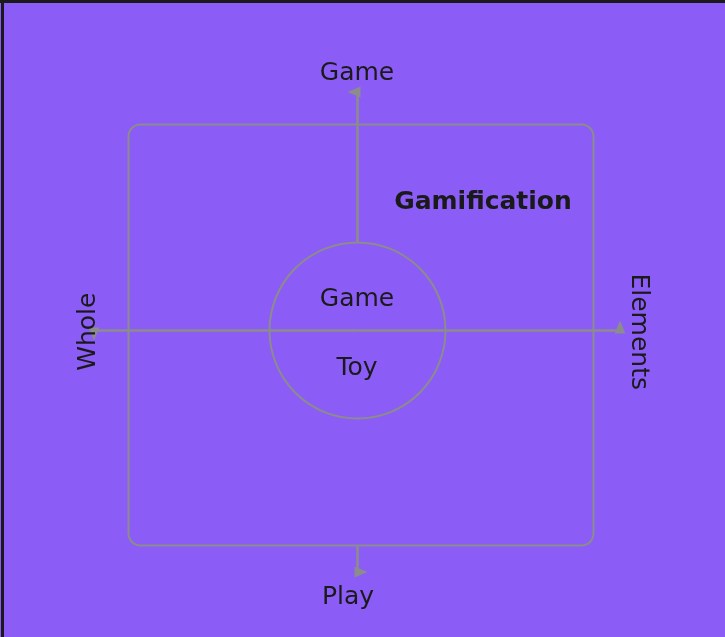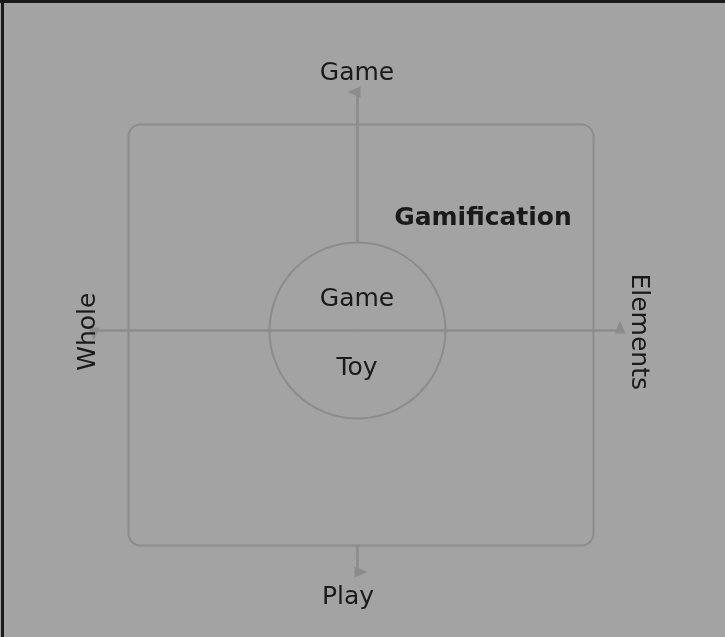--- a/index.html
+++ b/index.html
@@ -10,21 +10,21 @@
   body {
     width: 725px;
     height: 637px;
     font-family: "DejaVu Sans", sans-serif;
     overflow: hidden;
   }
   #canvas {
     position: relative;
     width: 725px;
     height: 637px;
-    background: #a3a3a3;
+    background: #8b5cf6;
   }
   #canvas svg {
     position: absolute;
     top: 0;
     left: 0;
     width: 725px;
     height: 637px;
   }
   .lbl {
     position: absolute;
@@ -90,21 +90,21 @@
 
   <div class="lbl axis-label" style="left:288px; top:581px; width:120px;">Play</div>
 
   <div class="lbl axis-label rot-ccw" style="left:17px; top:317px; width:140px;">Whole</div>
 
   <div class="lbl axis-label rot-cw" style="left:570px; top:317px; width:140px;">Elements</div>
 
   <div class="lbl quadrant-label" style="left:167px; top:188px; width:160px;">
   </div>
 
-  <div class="lbl quadrant-label" style="left:383px; top:202px; width:200px;">Gamification</div>
+  <div class="lbl quadrant-label" style="left:383px; top:186px; width:200px;">Gamification</div>
 
   <div class="lbl quadrant-label" style="left:252px; top:441px; width:220px;">
   </div>
 
   <div class="lbl core-label" style="left:297px; top:283px; width:120px;">Game</div>
 
   <div class="lbl core-label" style="left:297px; top:352px; width:120px;">Toy</div>
 
 </div>
 

